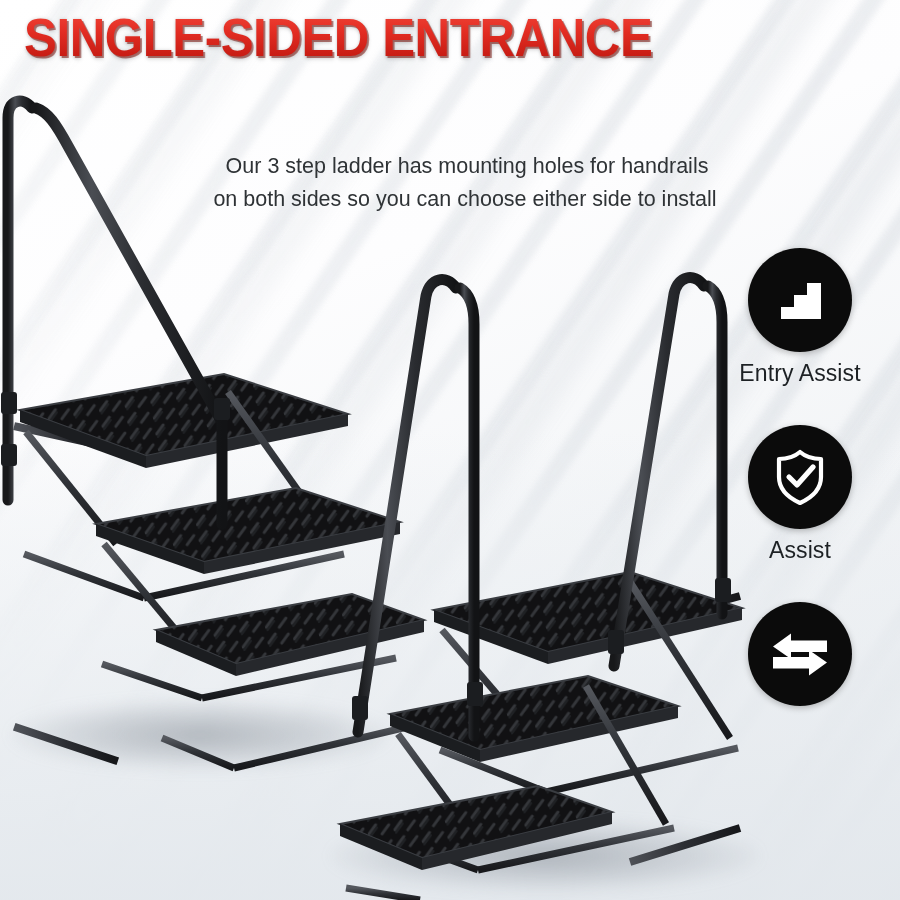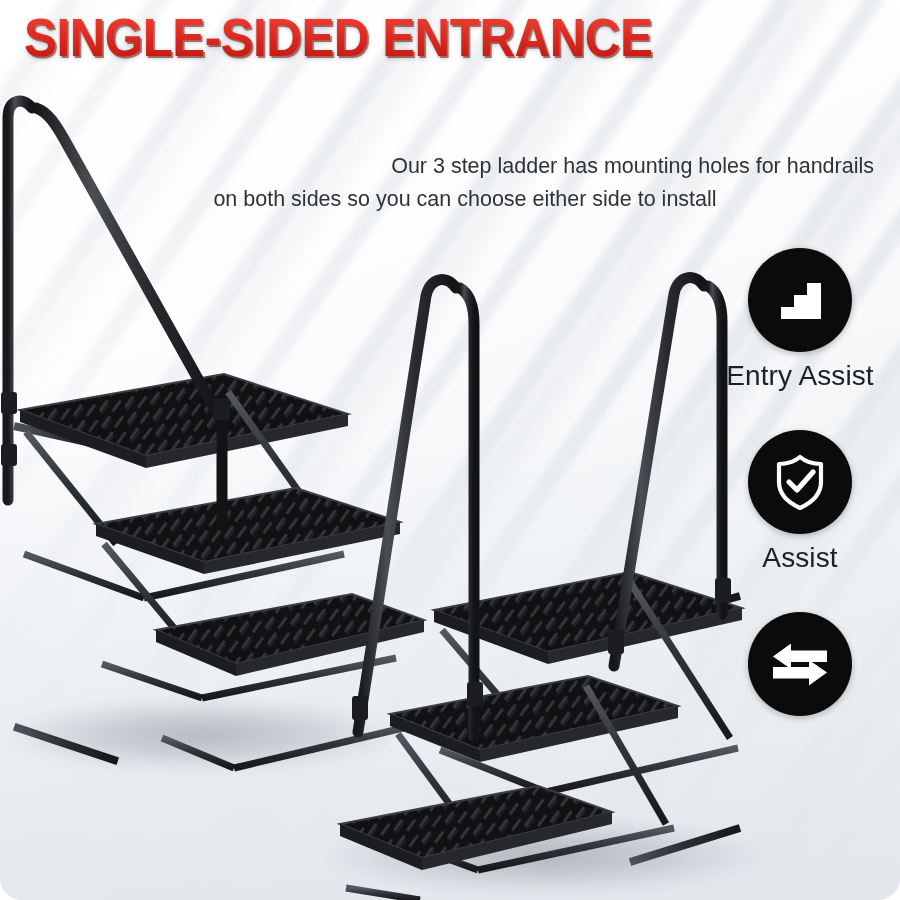--- a/index.html
+++ b/index.html
@@ -5,21 +5,20 @@
   html,body{margin:0;padding:0;}
   body{
     width:900px;height:900px;
     font-family:"Liberation Sans", sans-serif;
     background:#ffffff;
     overflow:hidden;
   }
   .stage{
     position:relative;width:900px;height:900px;overflow:hidden;
     background:linear-gradient(160deg,#ffffff 0%,#fdfdfe 32%,#f3f5f7 62%,#e9ecef 100%);
-    border-radius:22px;
   }
   
   .bands{
     position:absolute;inset:-20%;
     background:repeating-linear-gradient(
       -56deg,
       rgba(255,255,255,0) 0px,
       rgba(255,255,255,0) 26px,
       rgba(196,203,211,0.40) 27px,
       rgba(196,203,211,0.40) 44px,
@@ -80,35 +79,35 @@
   .hl-wrap-2{text-align:right;}
 
   
   .subtitle{
     position:absolute;left:60px;right:26px;top:150px;z-index:7;
     color:#2f3336;
     font-size:21.5px;
     line-height:1.55;
     text-align:center;
   }
-  .sub-l1{display:block;text-align:right;}
+  .sub-l1{display:block;text-align:center;}
   .sub-l2{display:block;text-align:center;padding-right:4px;}
 
   
   .features{position:absolute;right:14px;top:248px;width:172px;z-index:8;}
   .feature{ text-align:center; }
   .feature + .feature{margin-top:38px;}
   .f-circle{
     width:104px;height:104px;border-radius:50%;
     background:#0b0b0b;margin:0 auto;
     display:flex;align-items:center;justify-content:center;
     box-shadow:0 2px 6px rgba(0,0,0,.25);
   }
   .f-label{
-    margin-top:8px;font-size:28px;color:#1d2124;letter-spacing:.1px;white-space:nowrap;
+    margin-top:8px;font-size:23px;color:#1d2124;letter-spacing:.1px;white-space:nowrap;
   }
 
   
   .stool{position:absolute;}
   .stool svg{display:block;overflow:visible;}
   #stool-left{left:-4px;top:92px;width:430px;height:700px;z-index:5;}
   #stool-right{left:330px;top:262px;width:470px;height:640px;z-index:6;}
   .shadow-blob{
     position:absolute;border-radius:50%;
     background:radial-gradient(ellipse at center, rgba(110,118,128,.45) 0%, rgba(130,138,148,.22) 48%, rgba(255,255,255,0) 75%);

